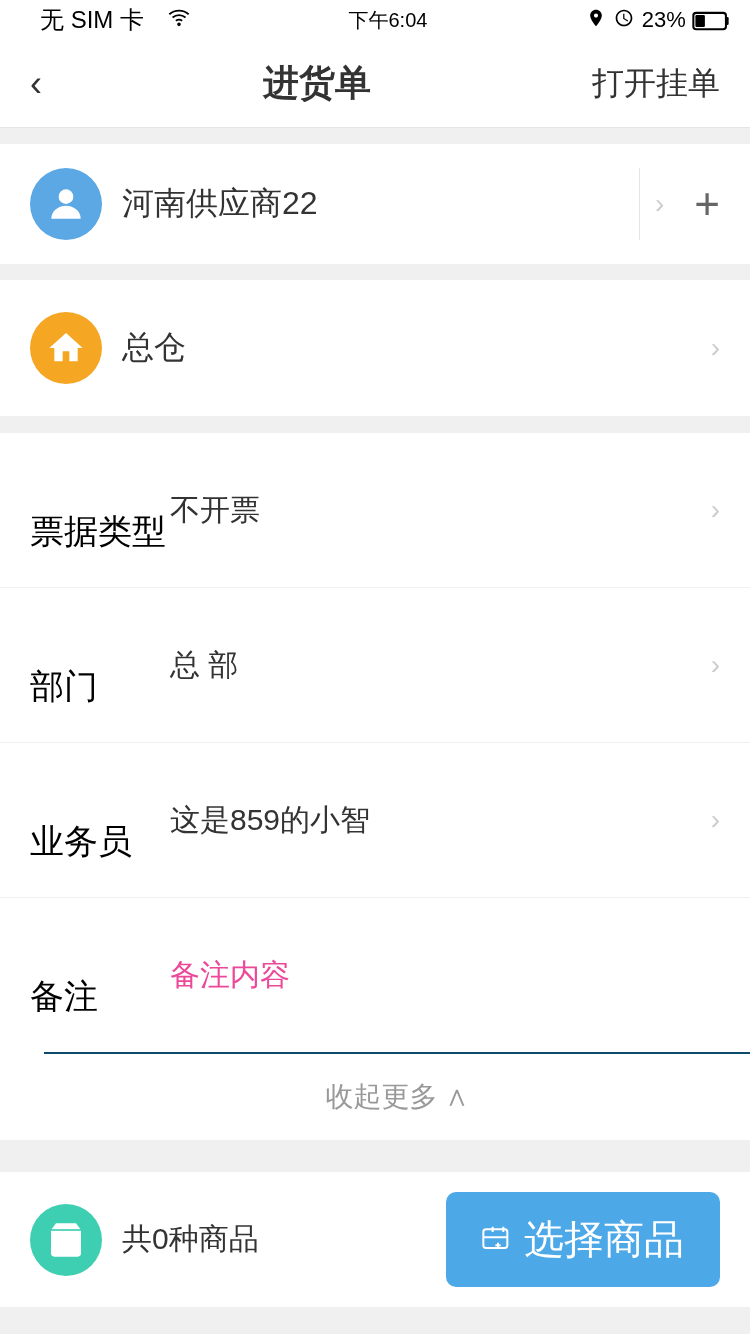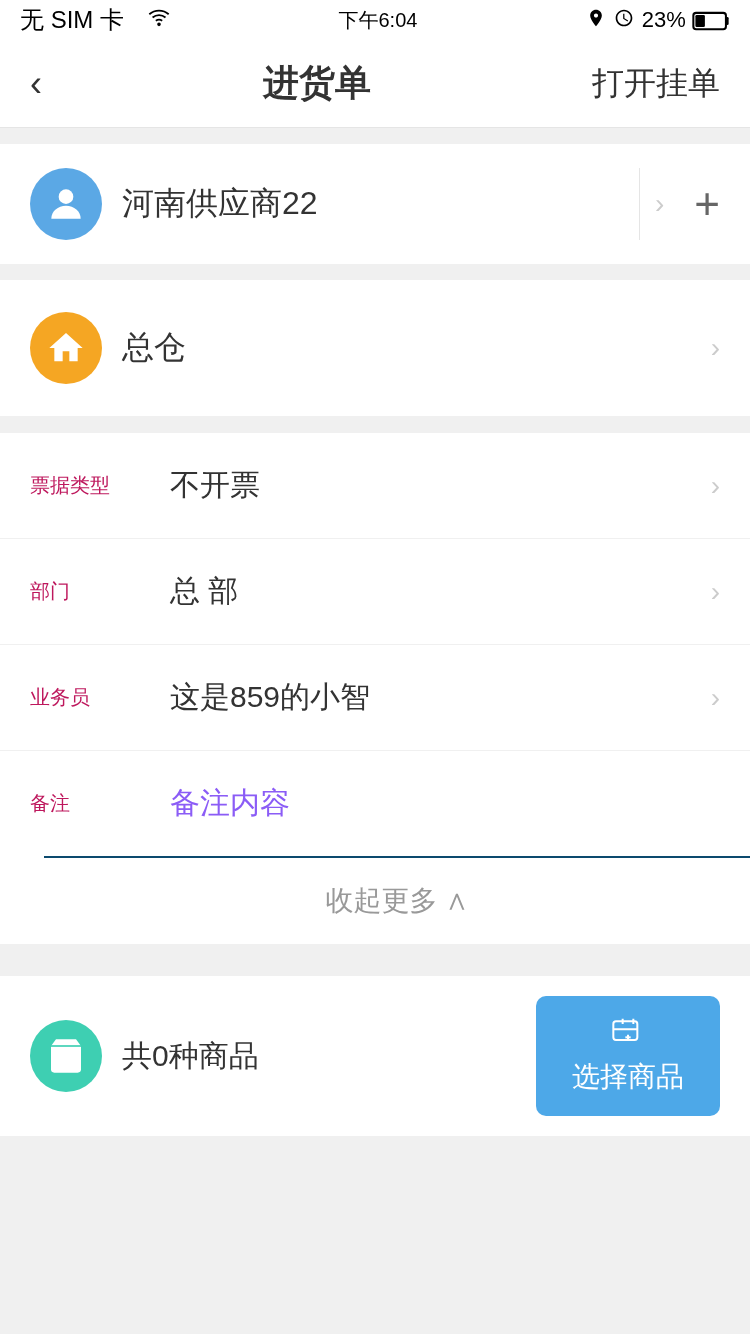--- a/index.html
+++ b/index.html
@@ -21,20 +21,21 @@
       align-items: center;
       justify-content: space-between;
       padding: 0 20px;
       font-size: 24px;
       color: #000;
     }
     .status-left {
       display: flex;
       align-items: center;
       gap: 24px;
+      margin-left: 20px;
     }
     .status-center {
       font-size: 20px;
       font-weight: 500;
     }
     .status-right {
       display: flex;
       align-items: center;
       gap: 8px;
     }
@@ -173,32 +174,33 @@
     
     .form-row {
       display: flex;
       align-items: center;
       padding: 32px 30px;
       background: #fff;
       border-bottom: 1px solid #f0f0f0;
       cursor: pointer;
     }
     .form-row-key {
-      font-size: 20px;
-      color: #be185d;
+      font-size: 34px;
+      color: #000000;
       width: 140px;
       flex-shrink: 0;
+      margin-top: 44px;
     }
     .form-row-value {
       font-size: 30px;
       color: #333;
       flex: 1;
     }
     .form-row-value.placeholder {
-      color: #8b5cf6;
+      color: #ec4899;
       font-family: Liberation Serif, serif;
     }
     .form-row-chevron {
       color: #ccc;
       font-size: 28px;
     }
 
     
     .collapse-row {
       background: #fff;
@@ -242,26 +244,25 @@
     .bottom-count {
       font-size: 30px;
       color: #333;
       flex: 1;
     }
     .select-btn {
       background: #4da8e8;
       color: #fff;
       border-radius: 10px;
       padding: 20px 36px;
-      font-size: 28px;
+      font-size: 40px;
       display: flex;
       align-items: center;
       gap: 10px;
       cursor: pointer;
-      flex-direction: column;
     }
     .select-btn svg {
       width: 32px;
       height: 32px;
       fill: #fff;
     }
 
     
     .page-bg {
       background: #f0f0f0;

